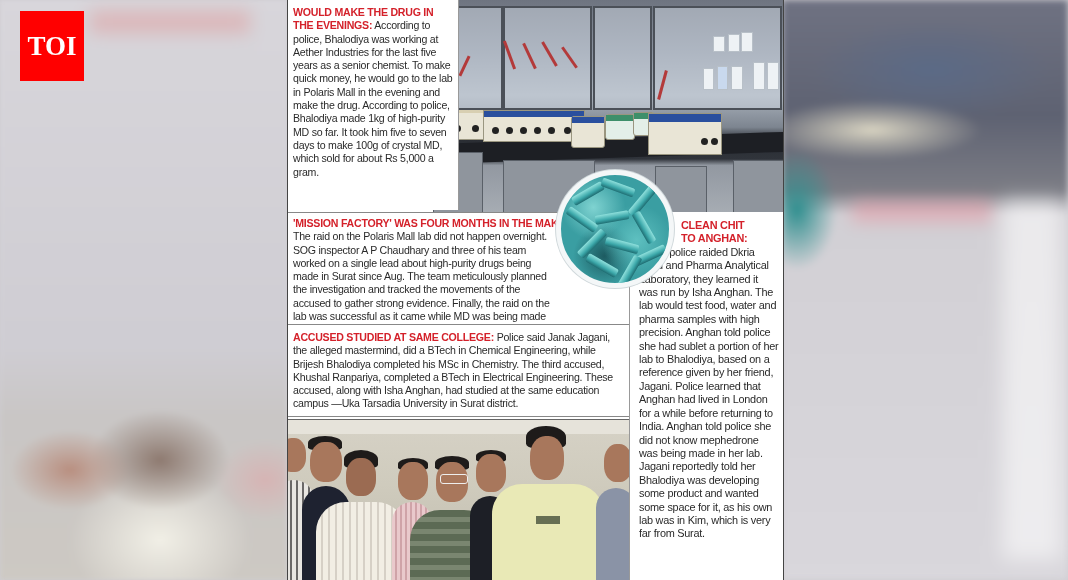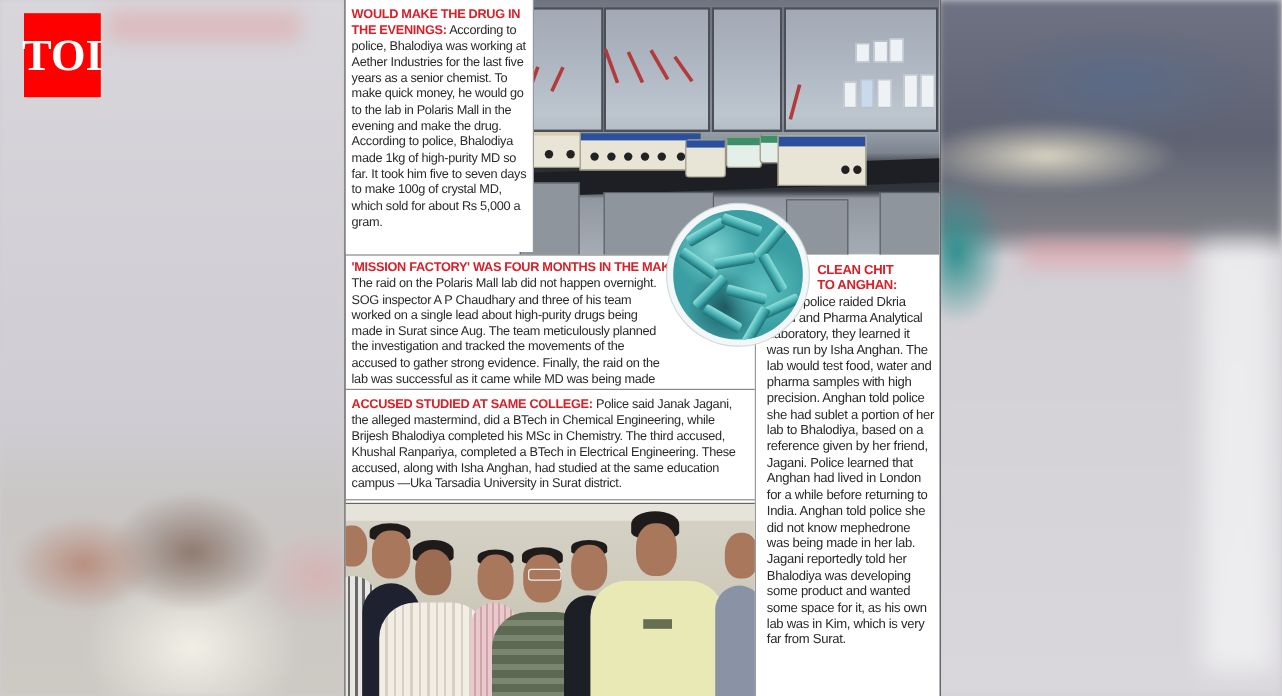--- a/index.html
+++ b/index.html
@@ -39,36 +39,36 @@
   }
   .bg-right .white-strip {
     position: absolute; right: 6px; top: 200px; width: 60px; height: 360px;
     background: rgba(255,255,255,0.55); filter: blur(10px);
   }
 
   
   .logo {
     position: absolute; left: 20px; top: 11px; width: 64px; height: 70px;
     background: #ff0000; color: #fff; display: flex; align-items: center; justify-content: center;
-    font-family: "Liberation Serif", "DejaVu Serif", serif; font-weight: bold; font-size: 37px; letter-spacing: 0px;
+    font-family: "Liberation Serif", "DejaVu Serif", serif; font-weight: bold; font-size: 27px; letter-spacing: 0px;
   }
 
   
   .clip {
     position: absolute; left: 287px; top: 0; width: 495px; height: 580px;
     background: #ffffff; overflow: hidden;
     border-left: 1px solid #444; border-right: 1px solid #444;
   }
   .hl { color: #d4212a; font-weight: bold; font-family: "Liberation Sans", sans-serif; }
   .body-txt {
     font-family: "Liberation Sans", "DejaVu Sans", sans-serif; color: #2a2a2a;
     font-size: 10.6px; line-height: 13.3px; letter-spacing: -0.25px;
   }
   .box1 {
-    position: absolute; left: 0; top: 0; width: 157px; height: 210px;
+    position: absolute; left: 0; top: 0; width: 171px; height: 210px;
     padding: 6px 4px 0 5px; box-sizing: border-box; border-right: 1px solid #999;
     background: #fff;
   }
   .box2 {
     position: absolute; left: 0; top: 212px; width: 341px; height: 110px;
     padding: 4px 4px 0 5px; box-sizing: border-box; border-top: 1px solid #888;
   }
   .box3 {
     position: absolute; left: 0; top: 324px; width: 341px; height: 93px;
     padding: 6px 4px 0 5px; box-sizing: border-box; border-top: 1px solid #888; border-bottom: 1px solid #888;

